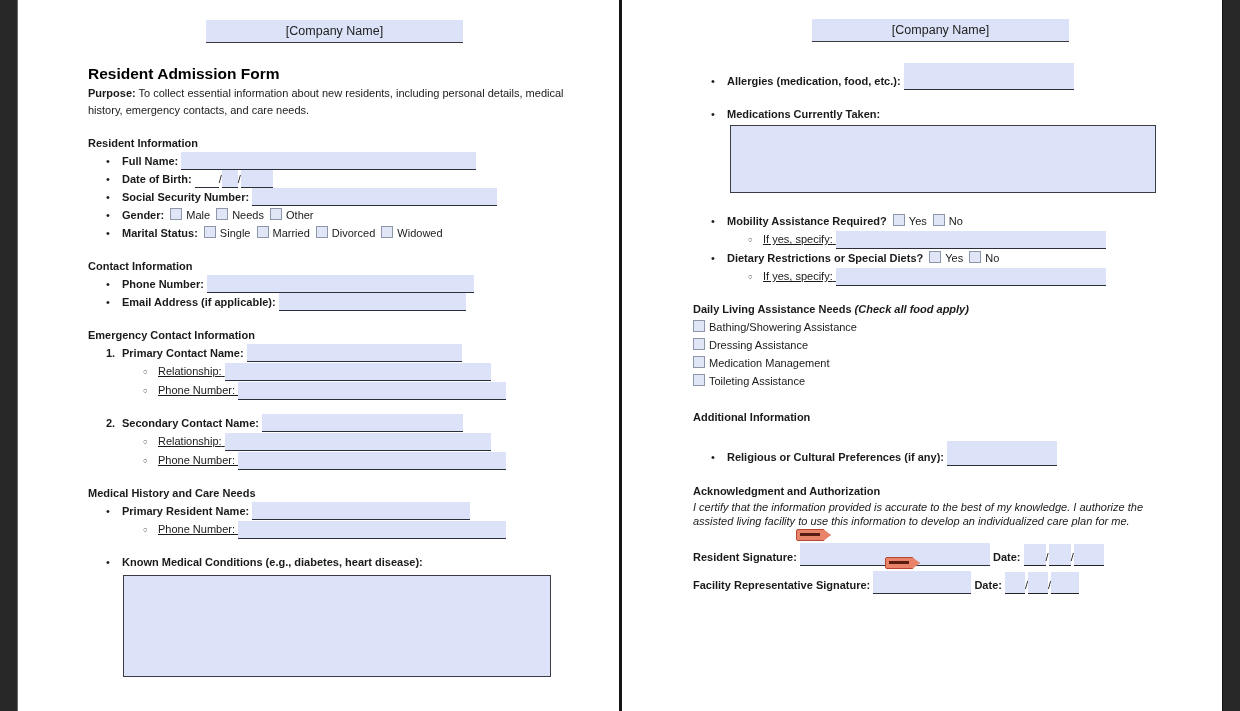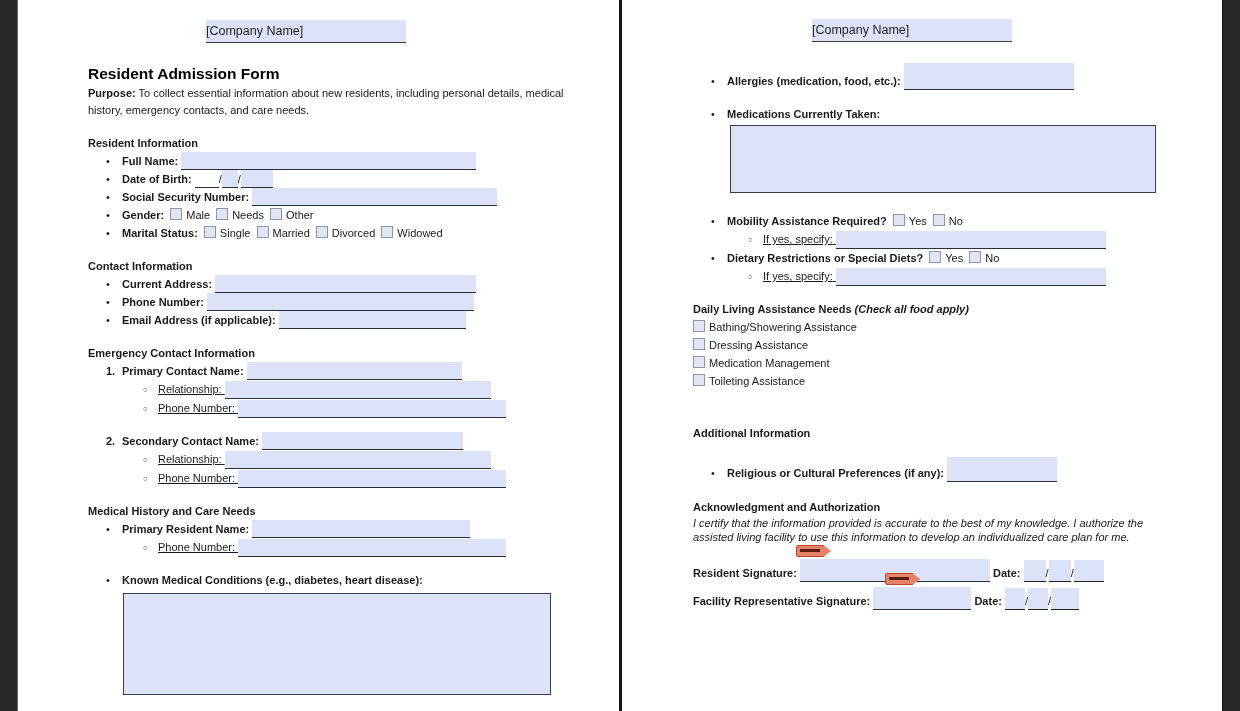--- a/index.html
+++ b/index.html
@@ -14,21 +14,21 @@
   #bar-left{left:0;border-right:1px solid #6d6d6d;}
   #bar-right{right:0;border-left:1px solid #111;}
   .page-divider{position:absolute;top:0;left:619px;width:3px;height:711px;background:#141414;}
   .page{position:absolute;top:0;height:711px;background:#fff;}
   #page1{left:18px;width:601px;}
   #page2{left:622px;width:597px;}
   .content{padding:20px 45px 0 70px;}
   #page2 .content{padding:19px 40px 0 71px;}
 
   .company-box{
-    width:200px;height:22px;line-height:22px;
+    width:257px;height:22px;line-height:22px;text-align:center;
     background:var(--field-fill);border-bottom:1.5px solid #3a3a3a;
     font-size:12.5px;color:#222;
   }
   #page1 .company-box{margin-left:118px;}
   #page2 .company-box{margin-left:119px;}
 
   .doc-title{font-size:15.5px;font-weight:700;margin-top:21px;line-height:19px;color:#000000;}
   .purpose{margin-top:2px;width:478px;line-height:17px;}
   b{font-weight:700;}
   .sec-h{font-weight:700;margin-top:15px;}
@@ -105,24 +105,20 @@
     <div class="li">
       <span class="blt">•</span><b>Marital Status:</b>
       <span class="cb"></span><span>Single</span>
       <span class="cb"></span><span>Married</span>
       <span class="cb"></span><span>Divorced</span>
       <span class="cb"></span><span>Widowed</span>
     </div>
 
     <div class="sec-h">Contact Information</div>
     <div class="li">
-      <span class="blt">•</span><b>Current Address:</b>
-      <span class="f" style="width:261px"></span>
-    </div>
-    <div class="li">
       <span class="blt">•</span><b>Phone Number:</b>
       <span class="f" style="width:267px"></span>
     </div>
     <div class="li">
       <span class="blt">•</span><b>Email Address (if applicable):</b>
       <span class="f" style="width:187px"></span>
     </div>
 
     <div class="sec-h">Emergency Contact Information</div>
     <div class="li">
@@ -199,21 +195,21 @@
       <span class="blt2">○</span><span>If yes, specify:</span>
       <span class="f" style="width:270px"></span>
     </div>
 
     <div class="sec-h" style="margin-top:14px"><span>Daily Living Assistance Needs </span><span class="ital">(Check all food apply)</span></div>
     <div><span class="cb" style="margin-left:0"></span><span>Bathing/Showering Assistance</span></div>
     <div><span class="cb" style="margin-left:0"></span><span>Dressing Assistance</span></div>
     <div><span class="cb" style="margin-left:0"></span><span>Medication Management</span></div>
     <div><span class="cb" style="margin-left:0"></span><span>Toileting Assistance</span></div>
 
-    <div class="sec-h" style="margin-top:34px">Additional Information</div>
+    <div class="sec-h" style="margin-top:18px">Additional Information</div>
     <div class="li" style="margin-top:15px">
       <span class="blt">•</span><b>Religious or Cultural Preferences (if any):</b>
       <span class="f tall" style="width:110px;height:24px"></span>
     </div>
 
     <div class="sec-h" style="margin-top:16px">Acknowledgment and Authorization</div>
     <div class="ack-p">I certify that the information provided is accurate to the best of my knowledge. I authorize the assisted living facility to use this information to develop an individualized care plan for me.</div>
 
     <div class="sig-row" style="margin-top:15px">
       <span class="flag" style="left:103px;top:-14px">

